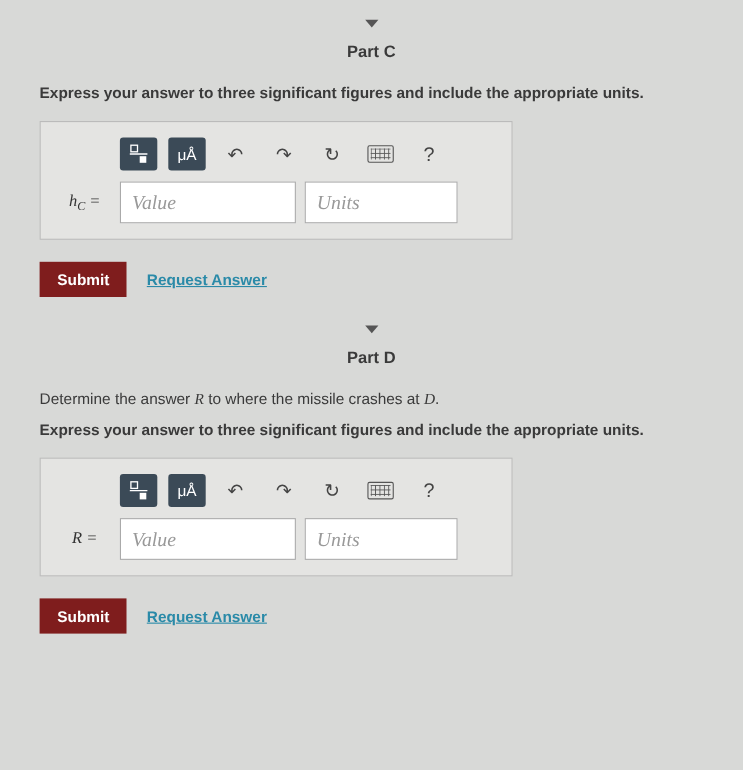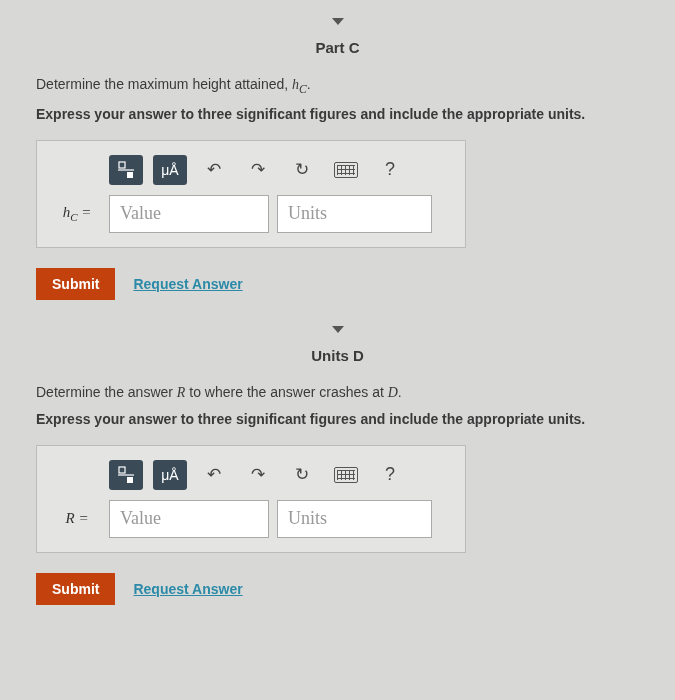--- a/index.html
+++ b/index.html
@@ -95,33 +95,34 @@
       vertical-align: sub;
     }
     .field {
       background: #fff;
       border: 1px solid #aaa;
       height: 38px;
       display: flex;
       align-items: center;
       padding: 0 10px;
       font-family: Georgia, serif;
+      font-style: italic;
       color: #999;
       font-size: 18px;
     }
     .field.value { width: 160px; }
-    .field.units { width: 155px; }
+    .field.units { width: 139px; }
     .actions {
       margin-top: 20px;
       display: flex;
       align-items: center;
       gap: 18px;
     }
     .submit-btn {
-      background: #c2410c;
+      background: #7f1d1d;
       color: #fff;
       border: none;
       padding: 8px 16px;
       font-size: 14px;
       font-weight: bold;
       cursor: pointer;
     }
     .request-link {
       color: #2a8aa8;
       text-decoration: underline;
@@ -150,23 +151,20 @@
   </style>
 </head>
 <body>
 
 <div class="part">
   <div class="part-header">
     <div class="caret"></div>
     <div class="part-title">Part C</div>
   </div>
   <div class="part-body">
-    <p class="prompt-line">
-      <span>Determine the maximum height attained, </span><span class="var"><span>h</span><sub>C</sub></span><span>.</span>
-    </p>
     <p class="prompt-bold">Express your answer to three significant figures and include the appropriate units.</p>
 
     <div class="answer-box">
       <div class="toolbar">
         <span class="tb-btn tb-dark frac-icon">
           <svg width="20" height="20" viewBox="0 0 20 20">
             <rect x="3" y="2" width="6" height="6" fill="none" stroke="#fff" stroke-width="1.2"></rect>
             <line x1="2" y1="10" x2="18" y2="10" stroke="#fff" stroke-width="1.2"></line>
             <rect x="11" y="12" width="6" height="6" fill="#fff"></rect>
           </svg>
@@ -195,25 +193,25 @@
     <div class="actions">
       <button class="submit-btn">Submit</button>
       <span class="request-link">Request Answer</span>
     </div>
   </div>
 </div>
 
 <div class="part">
   <div class="part-header">
     <div class="caret"></div>
-    <div class="part-title">Units D</div>
+    <div class="part-title">Part D</div>
   </div>
   <div class="part-body">
     <p class="prompt-line">
-      <span>Determine the answer </span><span class="var">R</span><span> to where the answer crashes at </span><span class="var">D</span><span>.</span>
+      <span>Determine the answer </span><span class="var">R</span><span> to where the missile crashes at </span><span class="var">D</span><span>.</span>
     </p>
     <p class="prompt-bold">Express your answer to three significant figures and include the appropriate units.</p>
 
     <div class="answer-box">
       <div class="toolbar">
         <span class="tb-btn tb-dark frac-icon">
           <svg width="20" height="20" viewBox="0 0 20 20">
             <rect x="3" y="2" width="6" height="6" fill="none" stroke="#fff" stroke-width="1.2"></rect>
             <line x1="2" y1="10" x2="18" y2="10" stroke="#fff" stroke-width="1.2"></line>
             <rect x="11" y="12" width="6" height="6" fill="#fff"></rect>

